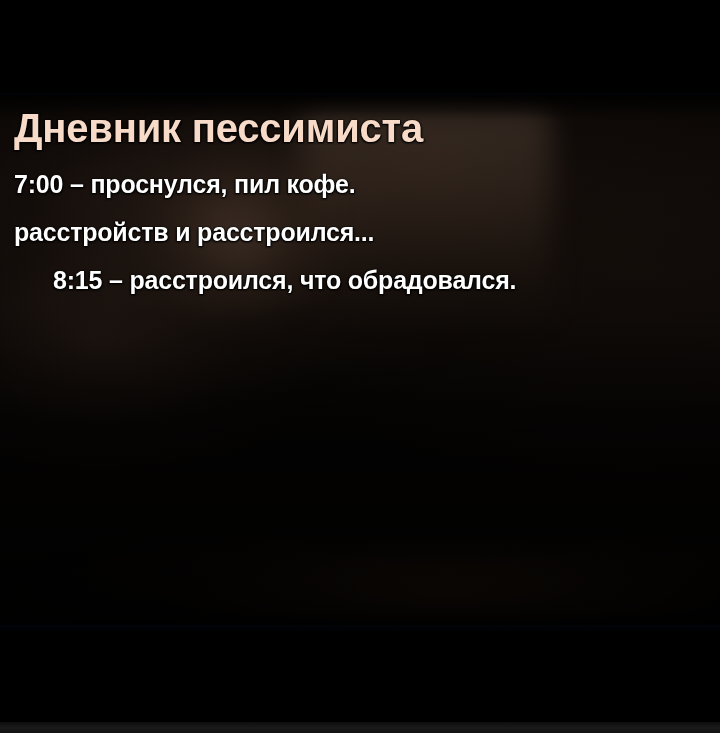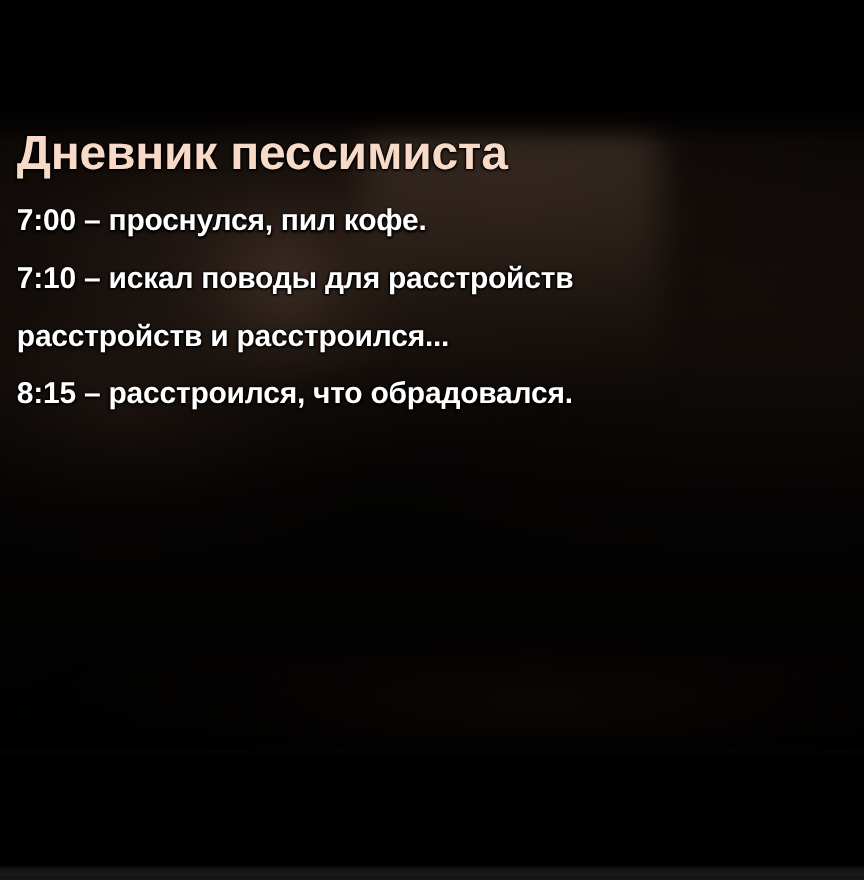--- a/index.html
+++ b/index.html
@@ -10,21 +10,21 @@
   }
   body {
     font-family: "Liberation Sans", "DejaVu Sans", sans-serif;
   }
 
   #meme-card {
     position: relative;
     width: 720px;
     height: 733px;
     overflow: hidden;
-    background: #b91c1c;
+    background: #1d4ed8;
   }
 
   
   .photo-layer {
     position: absolute;
     left: 0;
     top: 0;
     width: 720px;
     height: 733px;
     overflow: hidden;
@@ -149,41 +149,41 @@
     color: #ffffff;
     margin-bottom: 23px;
     text-shadow:
       0 0 2px rgba(0,0,0,0.95),
       1px 1px 2px rgba(0,0,0,0.9),
       -1px 1px 2px rgba(0,0,0,0.9);
   }
 
   .meme-line:last-child {
     margin-bottom: 0;
+    margin-left: 39px;
   }
 </style>
 </head>
 <body>
 
 <div id="meme-card">
 
   <div class="photo-layer">
     <div class="photo-base"></div>
     <div class="photo-mug"></div>
     <div class="photo-hand"></div>
     <div class="photo-lowglow"></div>
     <div class="photo-shade"></div>
   </div>
 
   <div class="text-block">
     <p class="meme-title">Дневник пессимиста</p>
 
     <p class="meme-line">7:00 – проснулся, пил кофе.</p>
 
-    <p class="meme-line">7:10 – искал поводы для расстройств</p>
 
 
     <p class="meme-line">расстройств и расстроился...</p>
 
 
     <p class="meme-line">8:15 – расстроился, что обрадовался.</p>
   </div>
 
   <div class="bottom-strip"></div>
 

